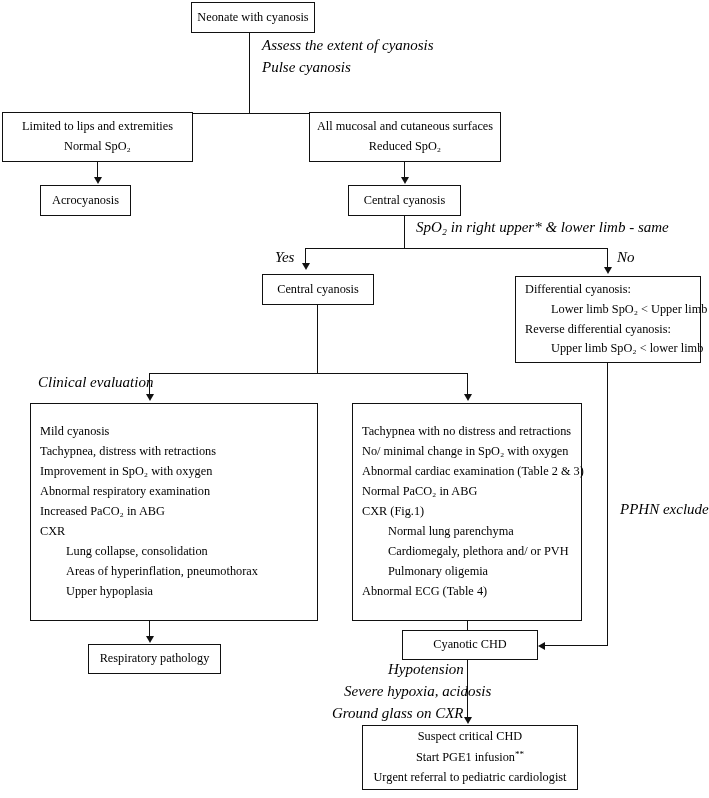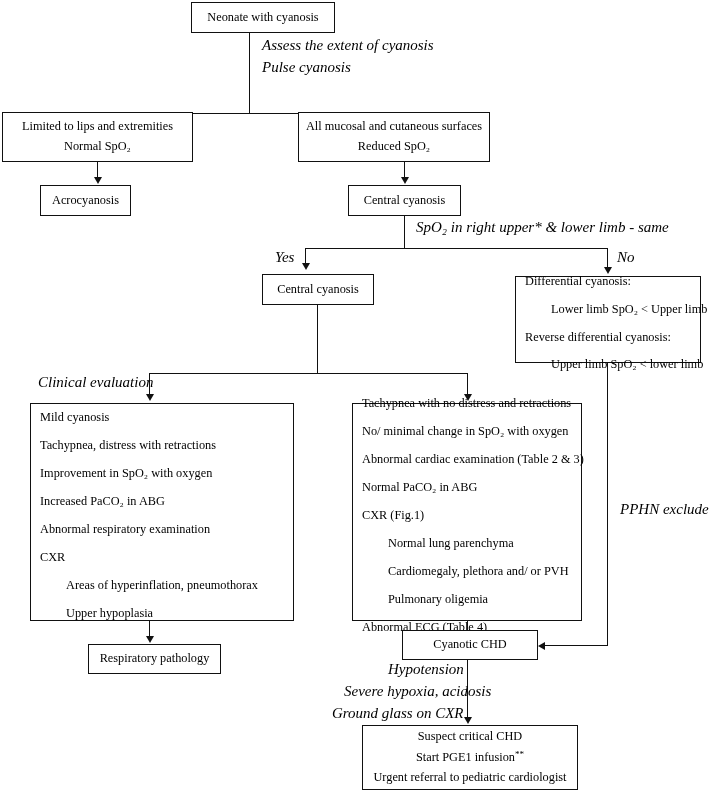--- a/index.html
+++ b/index.html
@@ -25,21 +25,21 @@
     flex-direction: column;
     justify-content: center;
     font-size: 12.3px;
     line-height: 1.62;
     color: #000;
   }
   .box.center { align-items: center; text-align: center; }
   .box.left { align-items: flex-start; text-align: left; padding-left: 9px; }
   .box .line { white-space: nowrap; }
   .box .line.ind { padding-left: 26px; }
-  .box.left .line { display: block; margin-top: 8px; }
+  .box.left .line { display: block; }
 
   .note {
     position: absolute;
     font-style: italic;
     font-size: 15px;
     white-space: nowrap;
     color: #000;
     font-family: "Liberation Serif", "DejaVu Serif", serif;
   }
   .vline {
@@ -66,41 +66,41 @@
     border-bottom: 4.2px solid transparent;
     border-right: 7px solid #111111;
   }
   sup { font-size: 0.74em; vertical-align: 0.42em; }
 </style>
 </head>
 <body>
 
 <div id="canvas">
 
-  <div class="box center" style="left:191px; top:2px; width:144px; height:31px;">
+  <div class="box center" style="left:191px; top:2px; width:124px; height:31px;">
     <span class="line">Neonate with cyanosis</span>
   </div>
 
   <div class="vline" style="left:249px; top:33px; height:80px;"></div>
 
   <div class="note" style="left:262px; top:37px;">Assess the extent of cyanosis</div>
   <div class="note" style="left:262px; top:59px;">Pulse cyanosis</div>
 
   <div class="hline" style="left:94px; top:113px; width:313px;"></div>
   <div class="vline" style="left:94px; top:113px; height:10px;"></div>
   <div class="arrow-down" style="left:90.5px; top:121px;"></div>
   <div class="vline" style="left:406px; top:113px; height:10px;"></div>
   <div class="arrow-down" style="left:402.5px; top:121px;"></div>
 
   <div class="box center" style="left:2px; top:112px; width:191px; height:50px;">
     <span class="line">Limited to lips and extremities</span>
     <span class="line">Normal SpO₂</span>
   </div>
 
-  <div class="box center" style="left:298px; top:112px; width:192px; height:50px;">
+  <div class="box center" style="left:309px; top:112px; width:192px; height:50px;">
     <span class="line">All mucosal and cutaneous surfaces</span>
     <span class="line">Reduced SpO₂</span>
   </div>
 
   <div class="vline" style="left:97px; top:162px; height:16px;"></div>
   <div class="arrow-down" style="left:93.5px; top:177px;"></div>
 
   <div class="vline" style="left:404px; top:162px; height:16px;"></div>
   <div class="arrow-down" style="left:400.5px; top:177px;"></div>
 
@@ -147,27 +147,28 @@
   <div class="arrow-down" style="left:463.5px; top:394px;"></div>
 
   <div class="note" style="left:38px; top:374px;">Clinical evaluation</div>
 
   <div class="vline" style="left:607px; top:363px; height:283px;"></div>
   <div class="hline" style="left:545px; top:645px; width:63px;"></div>
   <div class="arrow-left" style="left:538px; top:641.5px;"></div>
 
   <div class="note" style="left:620px; top:501px;">PPHN excluded</div>
 
-  <div class="box left" style="left:30px; top:403px; width:264px; height:218px;">
+  <div class="box left" style="left:30px; top:403px; width:288px; height:218px;">
     <span class="line">Mild cyanosis</span>
     <span class="line">Tachypnea, distress with retractions</span>
     <span class="line">Improvement in SpO₂ with oxygen</span>
+    <span class="line">Abnormal respiratory examination</span>
     <span class="line">Increased PaCO₂ in ABG</span>
-    <span class="line">Abnormal respiratory examination</span>
     <span class="line">CXR</span>
+    <span class="line ind">Lung collapse, consolidation</span>
     <span class="line ind">Areas of hyperinflation, pneumothorax</span>
     <span class="line ind">Upper hypoplasia</span>
   </div>
 
   <div class="box left" style="left:352px; top:403px; width:230px; height:218px;">
     <span class="line">Tachypnea with no distress and retractions</span>
     <span class="line">No/ minimal change in SpO₂ with oxygen</span>
     <span class="line">Abnormal cardiac examination (Table 2 &amp; 3)</span>
     <span class="line">Normal PaCO₂ in ABG</span>
     <span class="line">CXR (Fig.1)</span>

